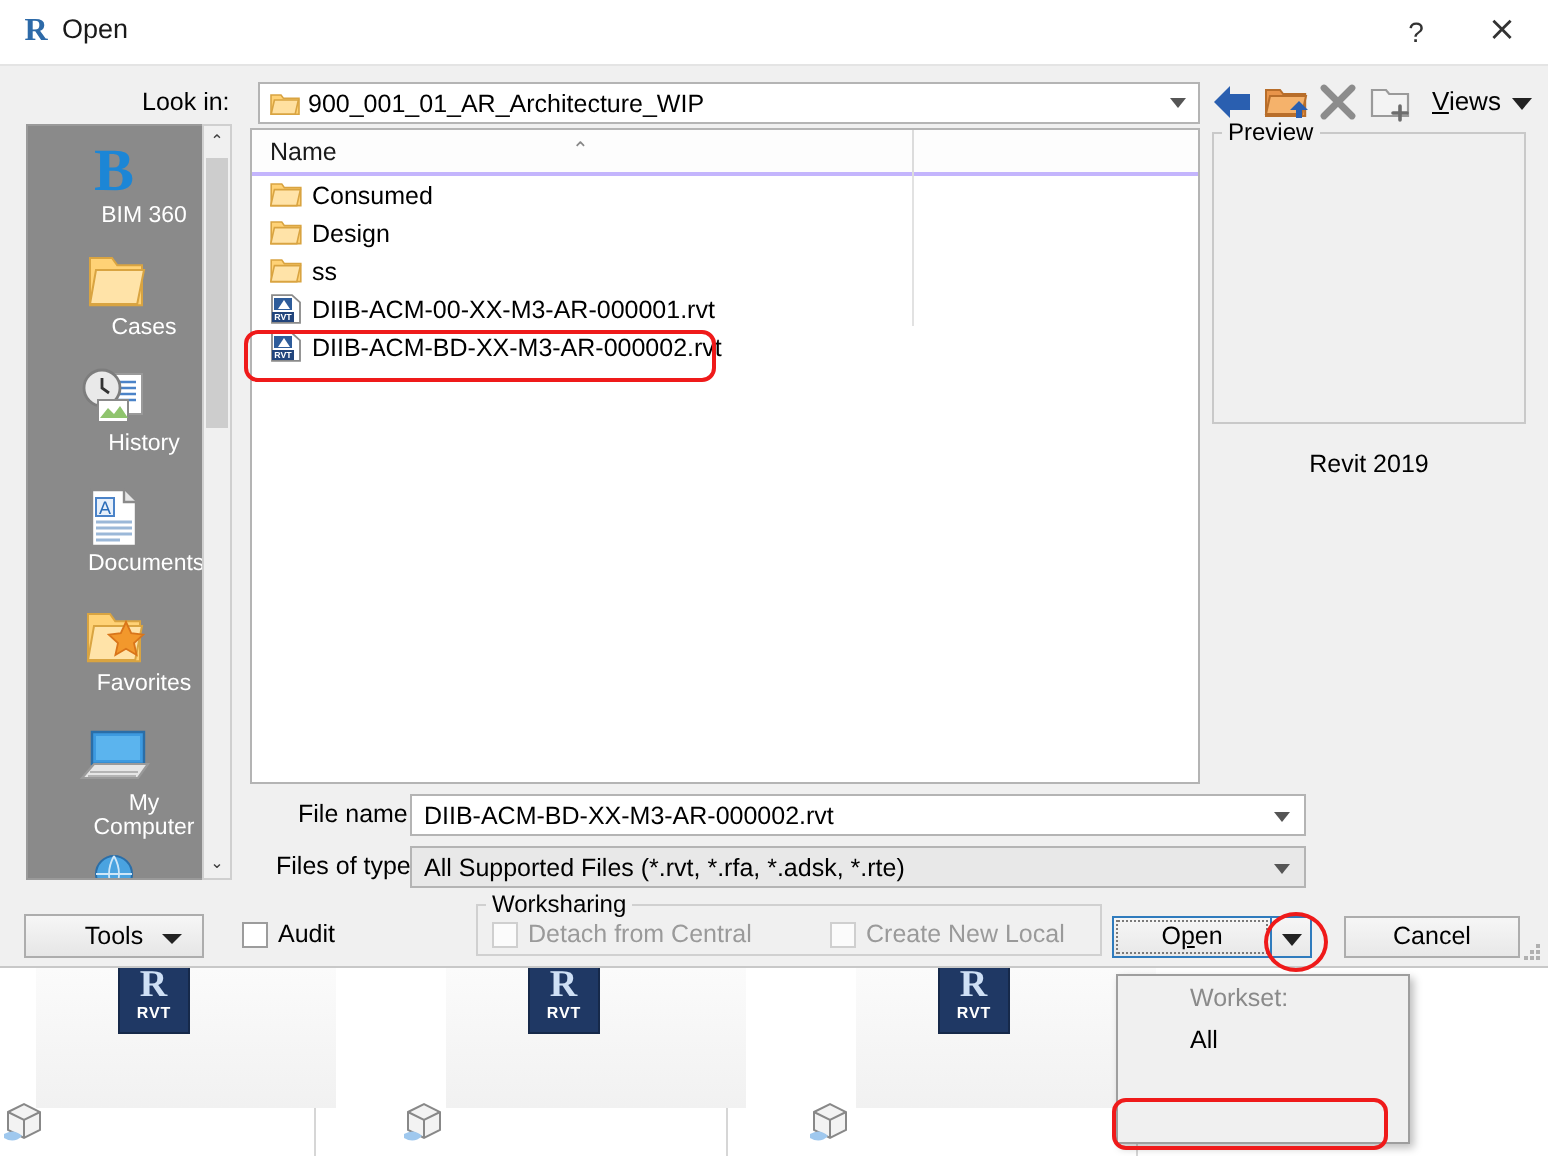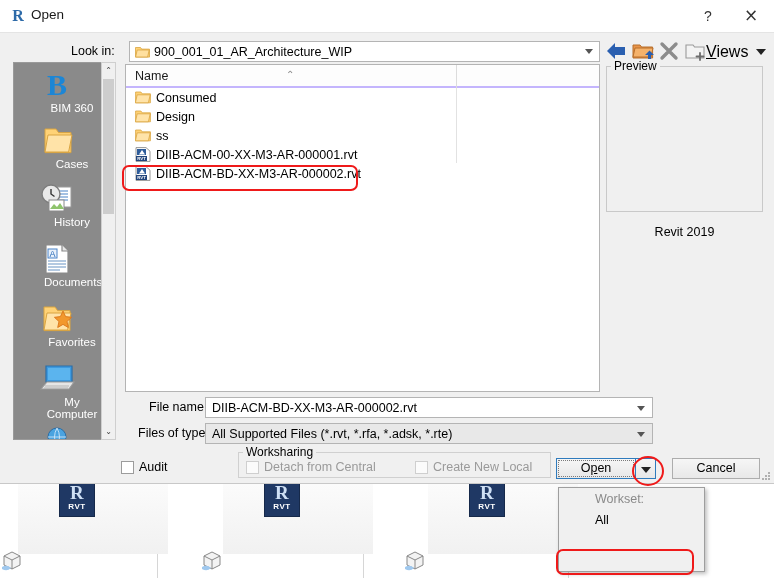--- a/index.html
+++ b/index.html
@@ -48,21 +48,21 @@
     position:absolute;left:129px;top:41px;width:471px;height:21px;
     background:#ffffff;border:1px solid #b4b4b4;box-sizing:border-box;
   }
   #lookin-folder{position:absolute;left:5px;top:3px;width:15px;height:13px;}
   #lookin-text{position:absolute;left:24px;top:3px;font-size:12.5px;color:#000;}
   #lookin-arrow{position:absolute;right:6px;top:7px;width:0;height:0;border-left:4px solid transparent;border-right:4px solid transparent;border-top:5px solid #555;}
 
   
   #toolbar{position:absolute;left:604px;top:38px;width:166px;height:26px;}
   .tb-ico{position:absolute;top:0;width:26px;height:26px;cursor:default;}
-  #tb-views{position:absolute;left:102px;top:5px;font-size:16px;color:#000;}
+  #tb-views{position:absolute;left:112px;top:5px;font-size:13px;color:#000;}
   #tb-views u{text-decoration:underline;}
   #tb-views-arrow{position:absolute;left:152px;top:11px;width:0;height:0;border-left:5px solid transparent;border-right:5px solid transparent;border-top:6px solid #222;}
 
   
   #places{
     position:absolute;left:13px;top:62px;width:103px;height:378px;
     background:#8a8a8a;border:1px solid #9a9a9a;box-sizing:border-box;
     overflow:hidden;
   }
   .place{position:absolute;left:0;width:86px;text-align:center;color:#ffffff;font-size:11.5px;cursor:default;}
@@ -409,20 +409,24 @@
     <div class="fld-arrow"></div>
   </div>
 
   <div id="ws-group"></div>
   <div id="ws-legend">Worksharing</div>
   <div class="chk dis" id="chk-detach"></div>
   <div class="chk-lbl" id="lbl-detach">Detach from Central</div>
   <div class="chk dis" id="chk-newlocal"></div>
   <div class="chk-lbl" id="lbl-newlocal">Create New Local</div>
 
+  <div id="btn-tools">
+    <span>Tools</span>
+    <span id="btn-tools-arrow"></span>
+  </div>
   <div class="chk" id="chk-audit"></div>
   <div class="chk-lbl" id="lbl-audit">Audit</div>
 
   <div id="btn-open">
     <span class="dotted"></span>
     <span class="olabel"><span>O</span><u>p</u><span>en</span></span>
   </div>
   <div id="btn-open-split">
     <span class="sarrow"></span>
   </div>

